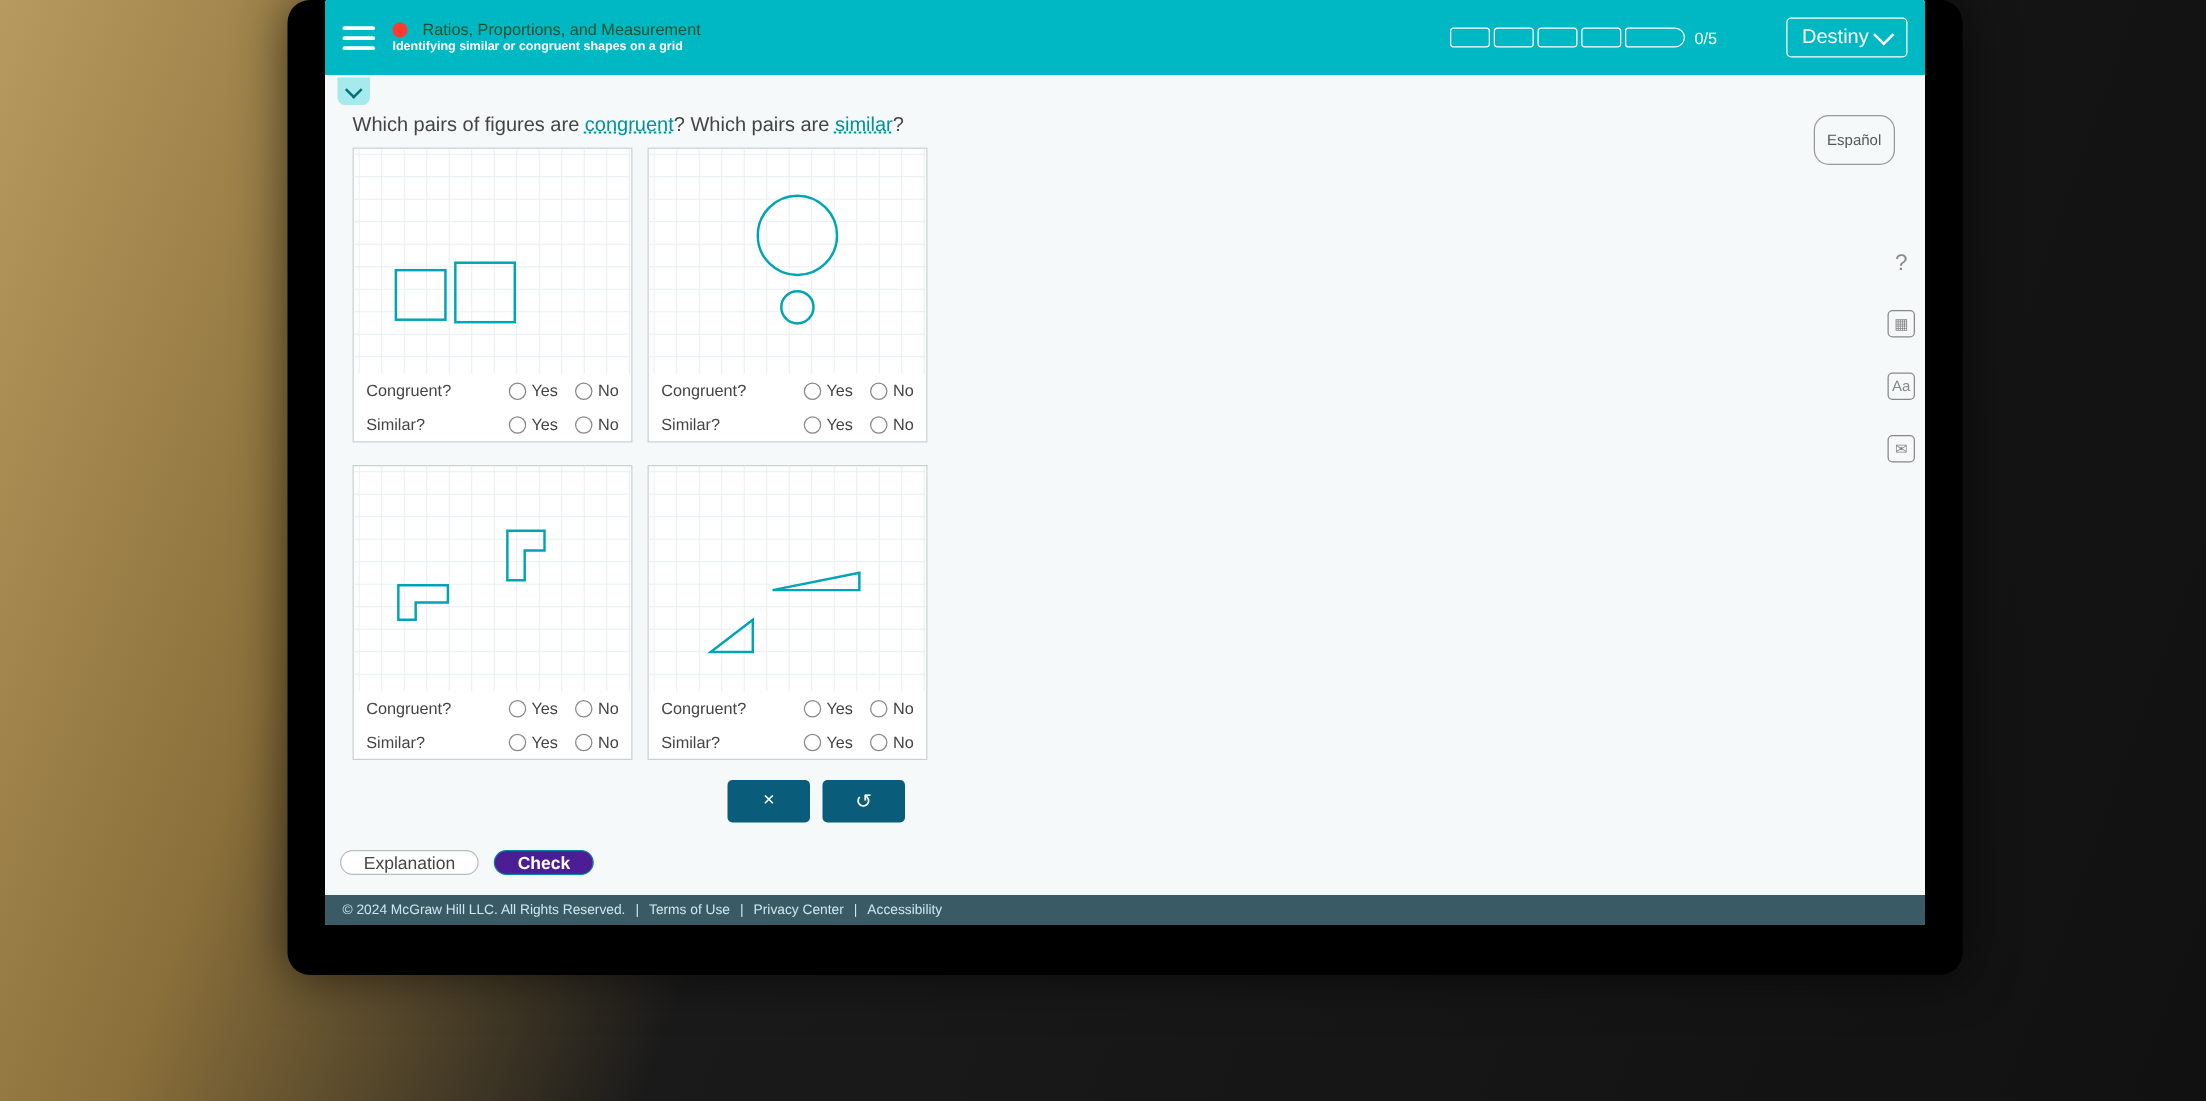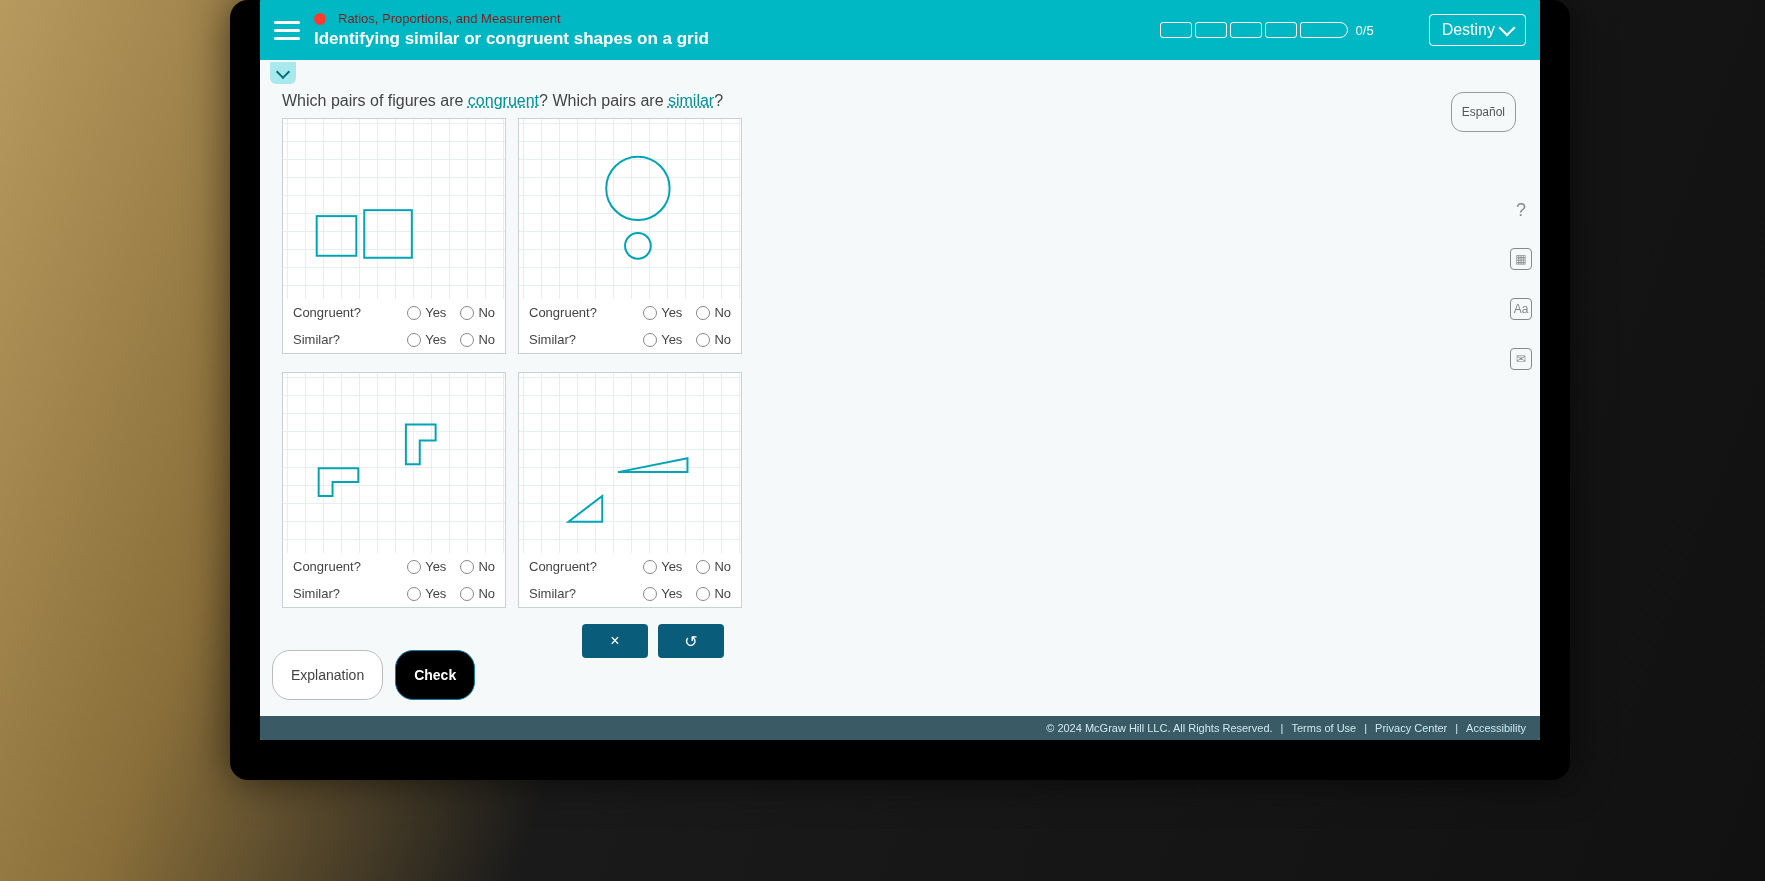--- a/index.html
+++ b/index.html
@@ -4,22 +4,22 @@
 <style>
   html,body{margin:0;padding:0;font-family:Arial,Helvetica,sans-serif;background:#2a2a2a;width:1765px;height:881px;overflow:hidden}
   .photo-bg{position:absolute;inset:0;background:linear-gradient(110deg,#b79a5e 0%,#8a6f3a 20%,#1a1a1a 40%,#111 100%)}
   .tablet{position:absolute;left:230px;top:0;width:1280px;height:780px;background:#000;border-radius:18px;padding:0 30px 0 30px;box-shadow:0 0 40px rgba(0,0,0,.6)}
   .screen{position:relative;width:100%;height:740px;background:#f6f9fa;border-radius:2px;overflow:hidden}
   .topbar{height:60px;background:#00b8c4;color:#fff;display:flex;align-items:center;padding:0 14px;gap:14px}
   .hamburger{width:26px;height:26px;display:flex;flex-direction:column;justify-content:center;gap:5px;cursor:pointer}
   .hamburger span{display:block;height:3px;background:#fff;border-radius:2px}
   .rec-dot{width:12px;height:12px;border-radius:50%;background:#ff3b30;margin-right:6px;flex:none}
   .topic-wrap{display:flex;flex-direction:column;line-height:1.25;flex:1}
-  .topic{font-size:13px;color:#7f1d1d;display:flex;align-items:center;gap:6px}
-  .subtopic{font-size:17px;font-weight:600;color:#fff}
+  .topic{font-size:13px;color:#14532d;display:flex;align-items:center;gap:6px}
+  .subtopic{font-size:10px;font-weight:600;color:#fff}
   .progress{display:flex;align-items:flex-end;gap:8px;color:#fff;font-size:13px}
   .pboxes{display:flex;gap:3px}
   .pbox{width:30px;height:14px;border:1.5px solid #fff;border-radius:3px}
   .pbox:last-child{width:46px;border-radius:3px 9px 9px 3px}
   .userbtn{border:1.5px solid #fff;border-radius:4px;padding:6px 12px;color:#fff;font-size:16px;display:flex;align-items:center;gap:6px;margin-left:41px;cursor:pointer}
   .chev-down{width:10px;height:10px;border-right:2px solid #fff;border-bottom:2px solid #fff;transform:rotate(45deg);margin-top:-4px}
   .collapse{position:absolute;top:62px;left:10px;width:26px;height:22px;background:#a7e9ed;border-radius:0 0 6px 6px;display:flex;align-items:center;justify-content:center;cursor:pointer}
   .collapse .chev{width:8px;height:8px;border-right:2px solid #00727a;border-bottom:2px solid #00727a;transform:rotate(45deg);margin-top:-3px}
   .content{position:absolute;top:92px;left:22px;right:22px;bottom:46px}
   .question{font-size:16px;color:#444}
@@ -29,23 +29,23 @@
   .panel{border:1px solid #c9d1d4;background:#fff}
   .grid-canvas{width:100%;height:180px;position:relative;background-image:linear-gradient(#e8eef0 1px,transparent 1px),linear-gradient(90deg,#e8eef0 1px,transparent 1px);background-size:18px 18px;background-position:4px 4px}
   .grid-canvas svg{position:absolute;inset:0}
   .qrow{display:flex;align-items:center;justify-content:space-between;padding:6px 10px;font-size:13px;color:#444}
   .radset{display:flex;gap:14px}
   .rad{display:flex;align-items:center;gap:4px;cursor:pointer}
   .rdot{width:12px;height:12px;border:1.5px solid #888;border-radius:50%}
   .toolbar{margin-top:16px;display:flex;gap:10px;justify-content:flex-start;margin-left:300px}
   .tbtn{width:66px;height:34px;background:#0a5d7a;color:#fff;border-radius:4px;display:flex;align-items:center;justify-content:center;cursor:pointer;font-size:16px}
   .bottombar{position:absolute;left:12px;bottom:40px;display:flex;gap:12px}
-  .pill{border:1px solid #bbb;border-radius:18px;padding:16px 18px;font-size:14px;color:#444;background:#fff;cursor:pointer}
-  .pill.primary{background:#000000;border-color:#0a7fa5;color:#fff;font-weight:600}
-  .footer{position:absolute;bottom:0;left:0;right:0;height:24px;background:#3a5b66;color:#cfe7ee;font-size:11px;display:flex;align-items:center;justify-content:flex-end;padding:0 14px;gap:8px}
+  .pill{border:1px solid #bbb;border-radius:18px;padding:1px 18px;font-size:14px;color:#444;background:#fff;cursor:pointer}
+  .pill.primary{background:#4c1d95;border-color:#0a7fa5;color:#fff;font-weight:600}
+  .footer{position:absolute;bottom:0;left:0;right:0;height:24px;background:#3a5b66;color:#cfe7ee;font-size:11px;display:flex;align-items:center;padding:0 14px;gap:8px}
   .footer a{color:#cfe7ee;text-decoration:none}
   .side-icons{position:absolute;right:8px;top:200px;display:flex;flex-direction:column;gap:28px;align-items:center;color:#888}
   .sicon{width:20px;height:20px;border:1.5px solid #888;border-radius:4px;display:flex;align-items:center;justify-content:center;font-size:12px;cursor:pointer}
   .sicon.q{border:none;font-size:18px;color:#888}
 </style>
 </head>
 <body>
 
 <div class="photo-bg"></div>
 <div class="tablet">

